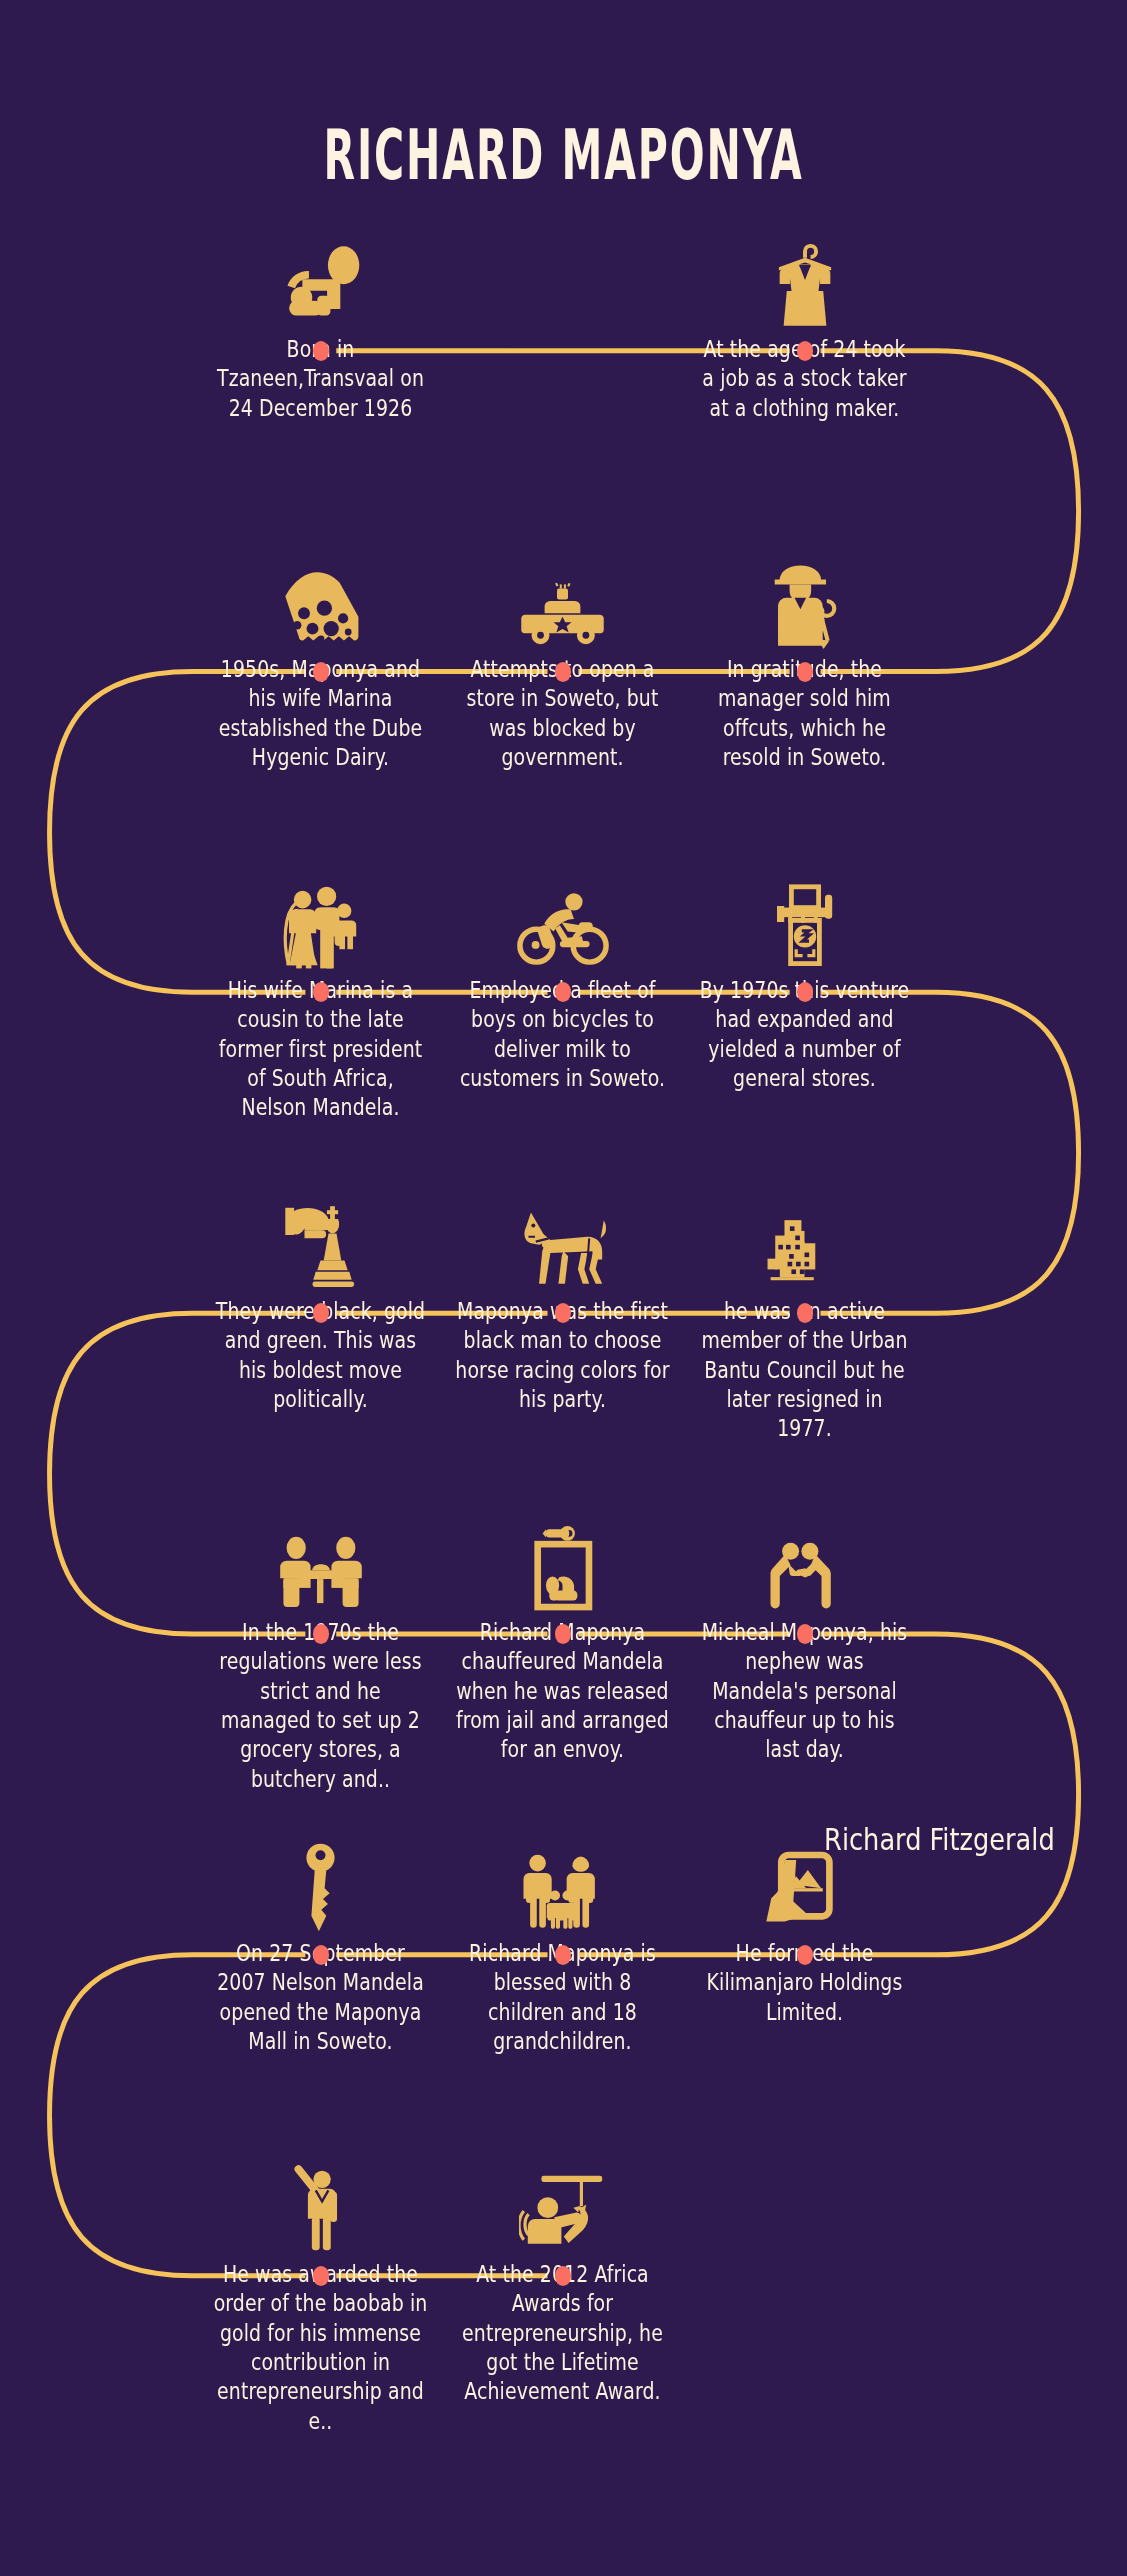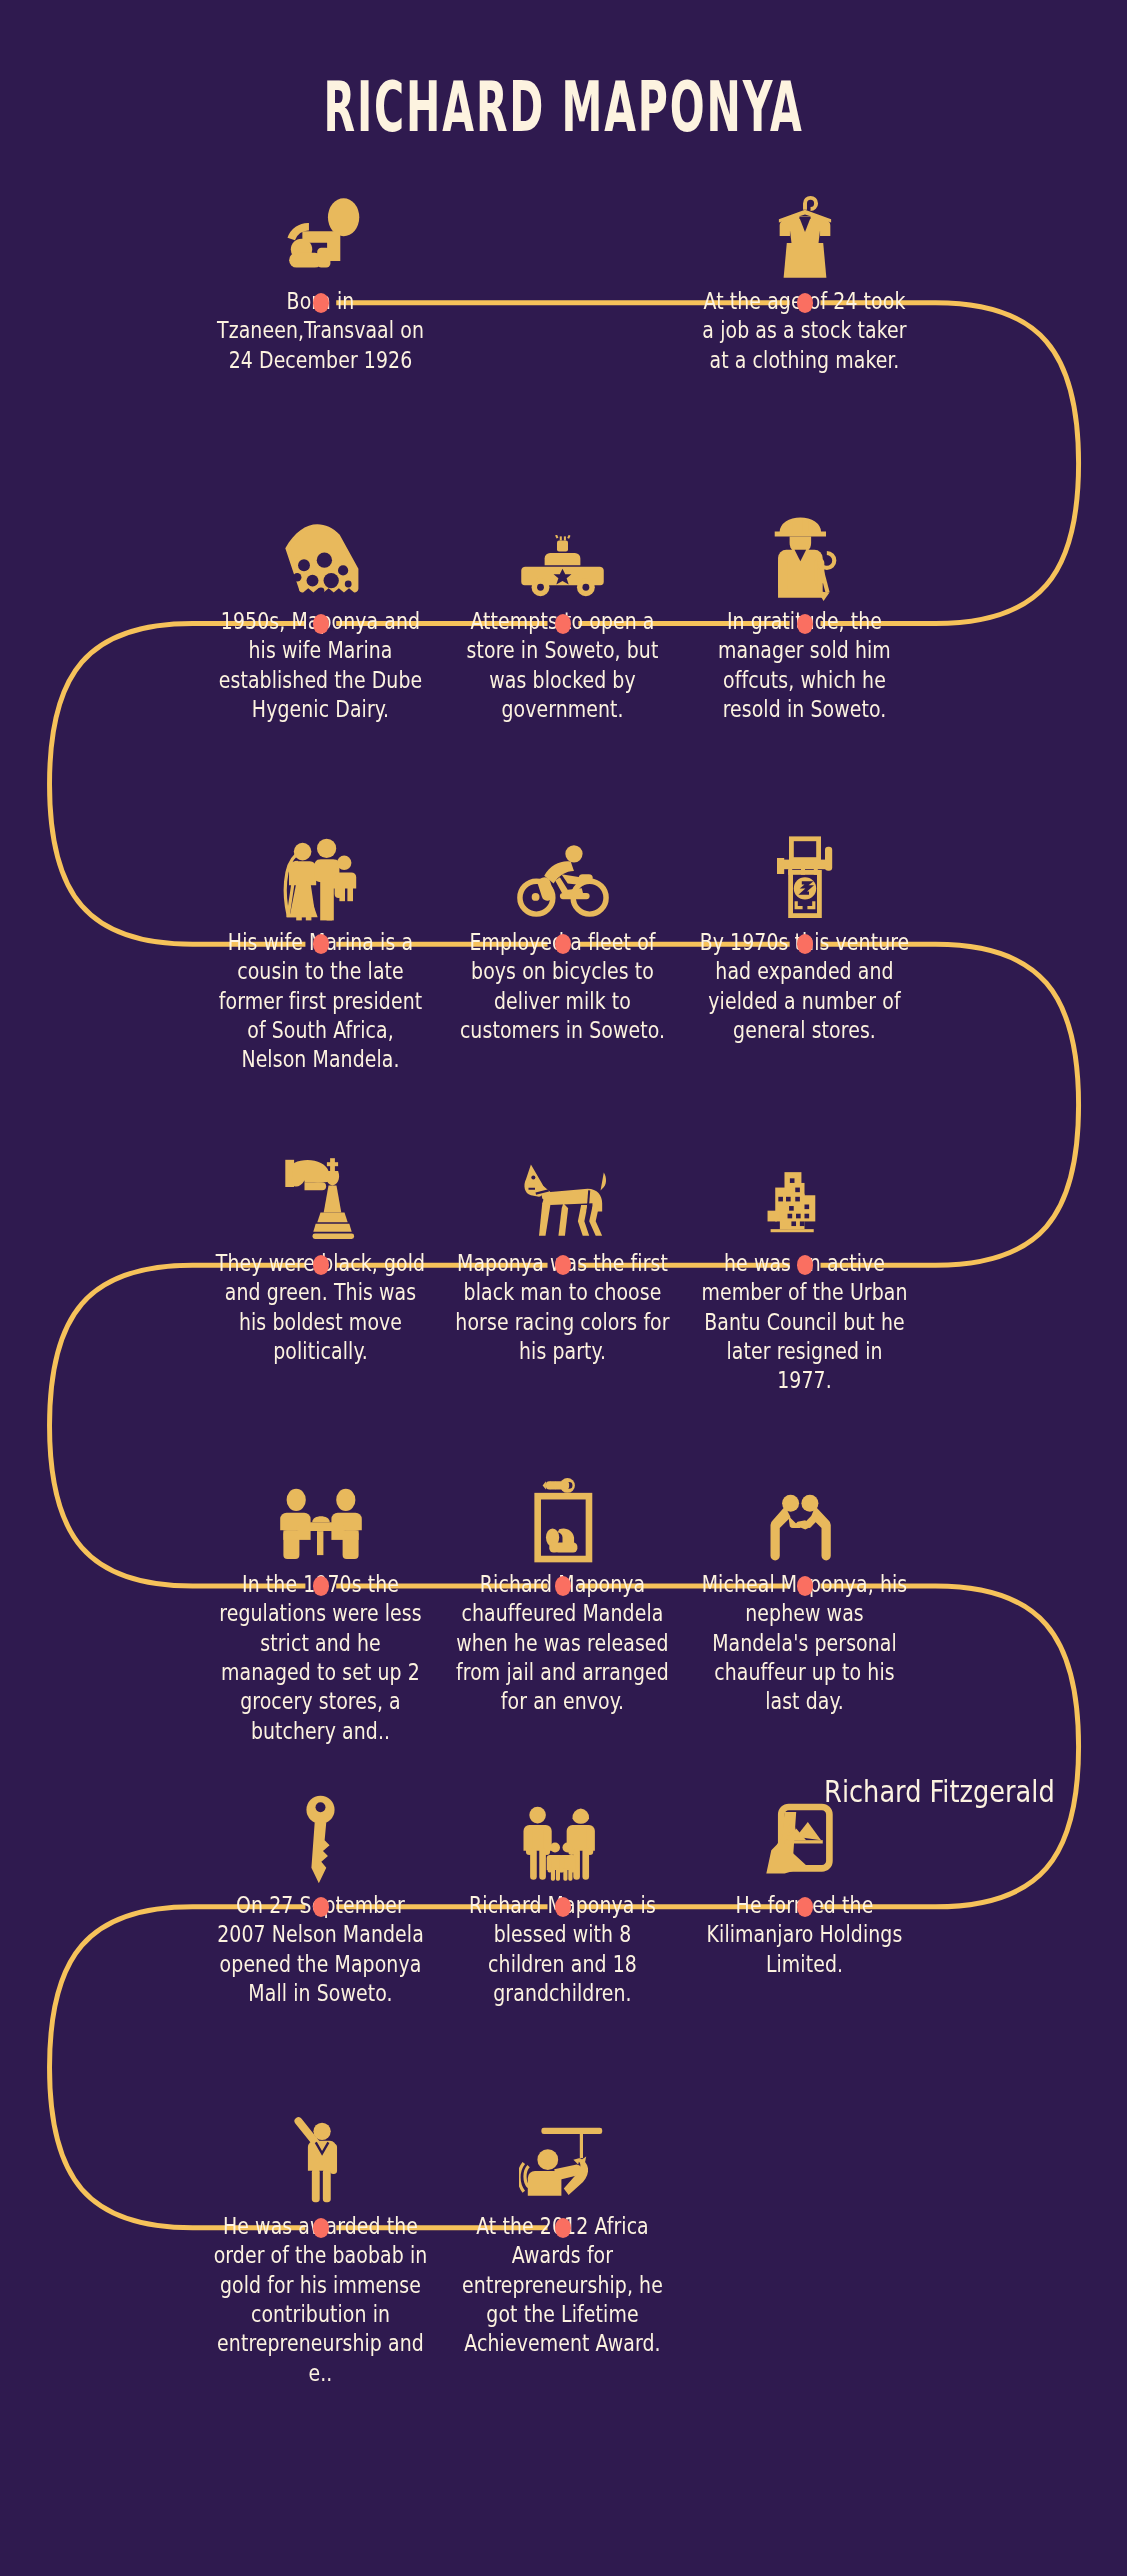--- a/index.html
+++ b/index.html
@@ -6,20 +6,21 @@
   html, body {
     width:1127px; height:2576px;
     background:#2f1a4f;
     font-family:"Liberation Sans", sans-serif;
     overflow:hidden;
   }
   #page {
     position:relative;
     width:1127px; height:1868px;
     background:#2f1a4f;
+    margin-top:48px;
   }
 
   
   #title {
     position:absolute;
     top:66px; left:0; width:1127px;
     text-align:center;
     color:#fdf3e0;
     font-family:"Liberation Sans Narrow","DejaVu Sans Condensed","Liberation Sans", sans-serif;
     font-weight:bold;

